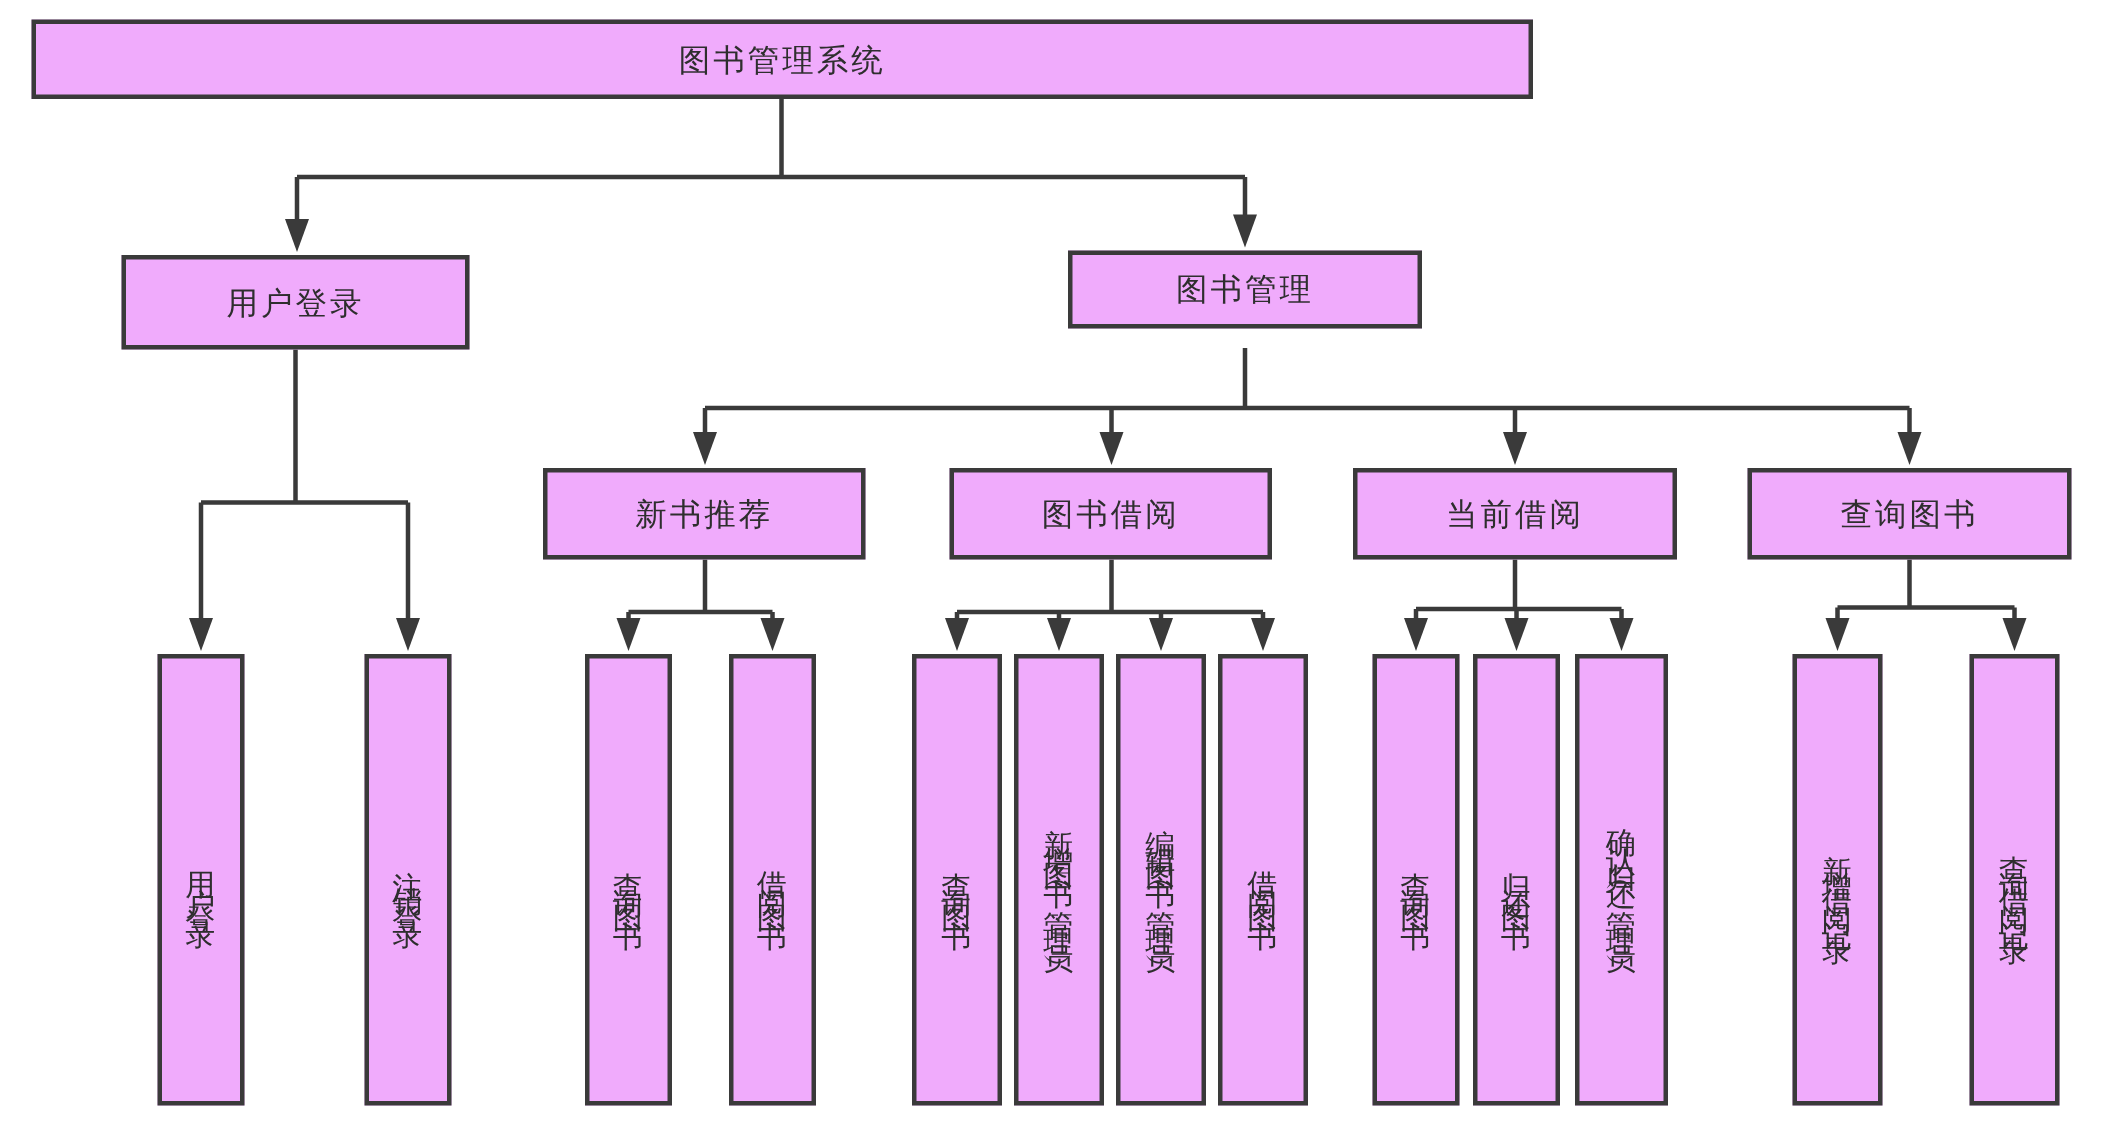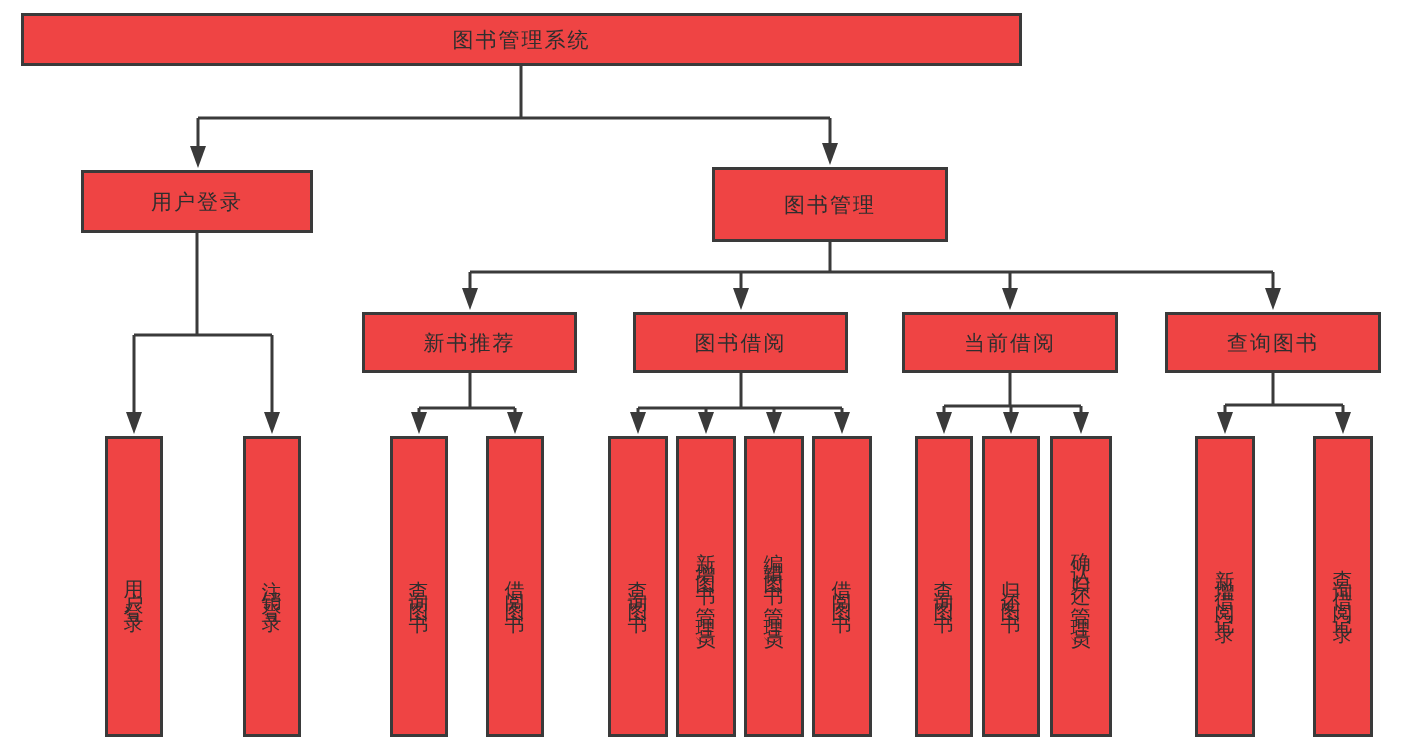--- a/index.html
+++ b/index.html
@@ -13,21 +13,21 @@
   }
   .connectors {
     position: absolute;
     left: 0; top: 0;
     width: 1405px; height: 747px;
   }
   .node {
     position: absolute;
     box-sizing: border-box;
     border: 3px solid #3a3a3a;
-    background: #ef4444;
+    background: #f0abfc;
     color: #2e2e2e;
     display: flex;
     align-items: center;
     justify-content: center;
     text-align: center;
   }
   .h-node {
     font-size: 21px;
     letter-spacing: 2px;
     white-space: nowrap;
@@ -98,21 +98,21 @@
       <polygon points="1073,412 1089,412 1081,434"></polygon>
 
       <polygon points="1217,412 1233,412 1225,434"></polygon>
       <polygon points="1335,412 1351,412 1343,434"></polygon>
     </g>
   </svg>
 
   <div class="node h-node" style="left:21px; top:13px; width:1001px; height:53px;">图书管理系统</div>
 
   <div class="node h-node" style="left:81px; top:170px; width:232px; height:63px;">用户登录</div>
-  <div class="node h-node" style="left:712px; top:167px; width:236px; height:75px;">图书管理</div>
+  <div class="node h-node" style="left:712px; top:167px; width:236px; height:52px;">图书管理</div>
 
   <div class="node h-node" style="left:633px; top:312px; width:215px; height:61px;">图书借阅</div>
   <div class="node h-node" style="left:362px; top:312px; width:215px; height:61px;">新书推荐</div>
   <div class="node h-node" style="left:902px; top:312px; width:216px; height:61px;">当前借阅</div>
   <div class="node h-node" style="left:1165px; top:312px; width:216px; height:61px;">查询图书</div>
 
   <div class="node v-node" style="left:105px; top:436px; width:58px; height:301px;">用户登录</div>
   <div class="node v-node" style="left:243px; top:436px; width:58px; height:301px;">注销登录</div>
 
   <div class="node v-node" style="left:390px; top:436px; width:58px; height:301px;">查询图书</div>

